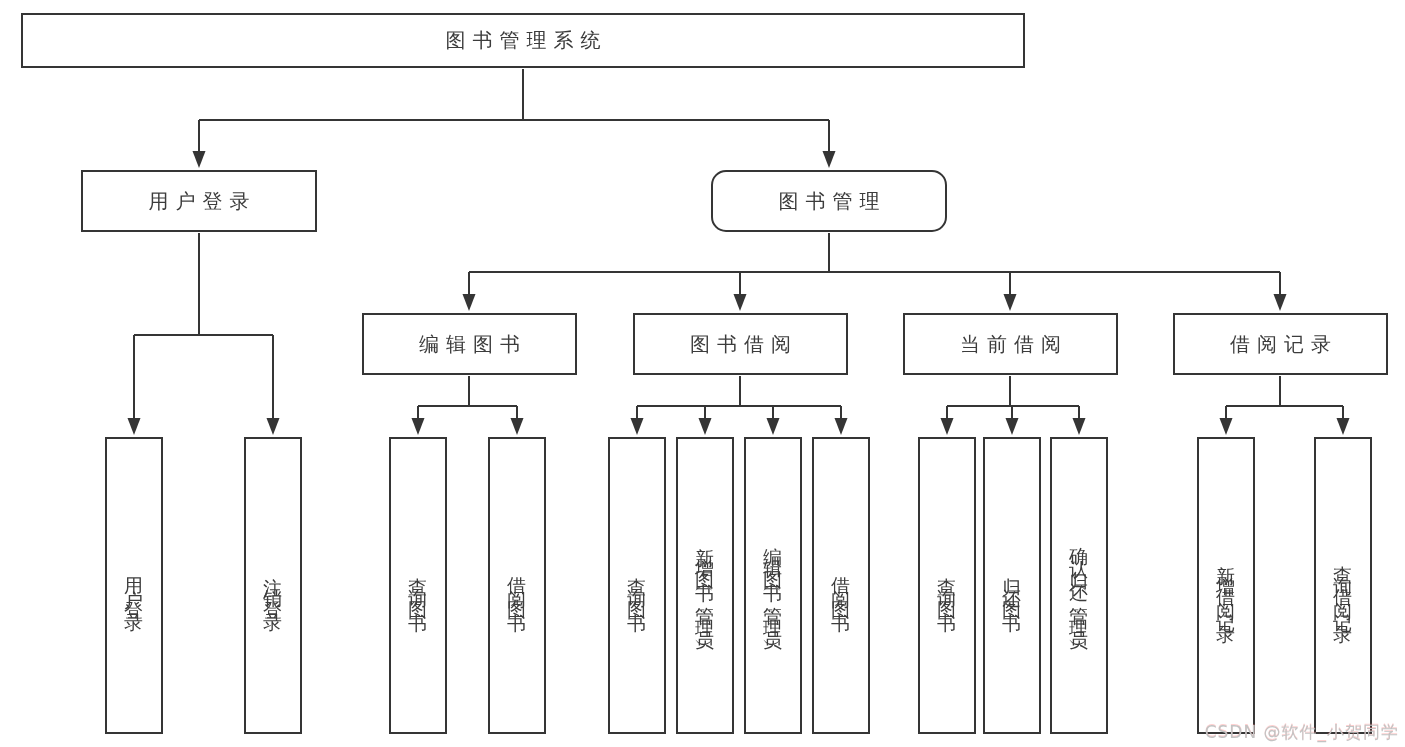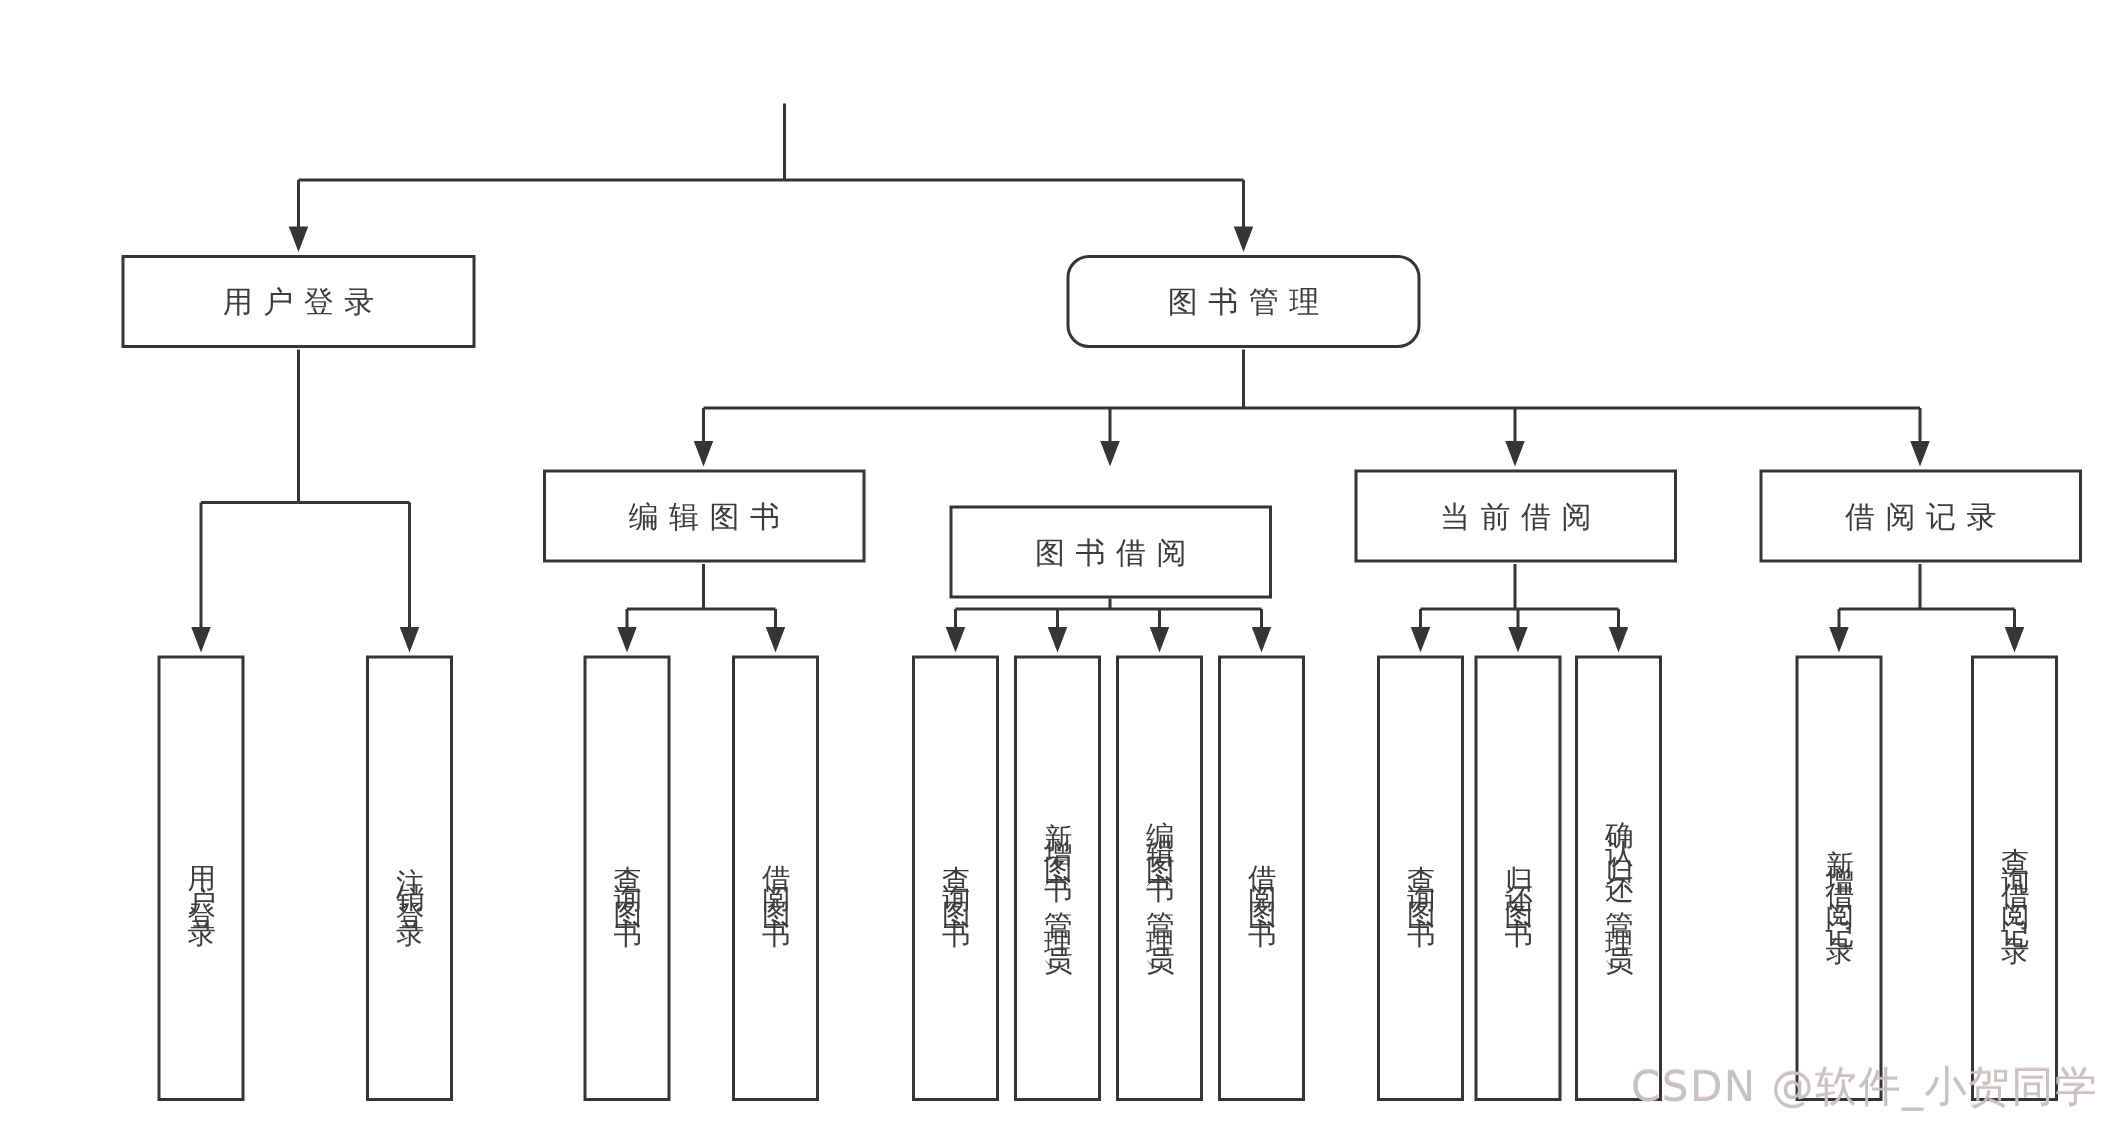--- a/index.html
+++ b/index.html
@@ -46,21 +46,21 @@
     letter-spacing: 12px;
     line-height: 1;
   }
   
   #root            { left: 21px;   top: 13px;  width: 1004px; height: 55px; }
   
   #n-user-login    { left: 81px;   top: 170px; width: 236px;  height: 62px; }
   #n-book-mgmt     { left: 711px;  top: 170px; width: 236px;  height: 62px; border-radius: 15px; }
   
   #n-new-book      { left: 362px;  top: 313px; width: 215px;  height: 62px; }
-  #n-book-borrow   { left: 633px;  top: 313px; width: 215px;  height: 62px; margin-top: 24px; }
+  #n-book-borrow   { left: 633px;  top: 313px; width: 215px;  height: 62px; }
   #n-cur-borrow    { left: 903px;  top: 313px; width: 215px;  height: 62px; }
   #n-borrow-rec    { left: 1173px; top: 313px; width: 215px;  height: 62px; }
   
   .leaf { top: 437px; width: 58px; height: 297px; }
   #l1  { left: 105px; }
   #l2  { left: 244px; }
   #l3  { left: 389px; }
   #l4  { left: 488px; }
   #l5  { left: 608px; }
   #l6  { left: 676px; }
@@ -68,21 +68,21 @@
   #l8  { left: 812px; }
   #l9  { left: 918px; }
   #l10 { left: 983px; }
   #l11 { left: 1050px; }
   #l12 { left: 1197px; }
   #l13 { left: 1314px; }
   .watermark {
     position: absolute;
     right: 6px;
     bottom: 3px;
-    font-size: 28px;
+    font-size: 17px;
     color: #c3c3c3;
     letter-spacing: 1px;
     white-space: nowrap;
     text-shadow: 0 -1px 0 rgba(255, 120, 120, 0.35);
     z-index: 5;
   }
 </style>
 </head>
 <body>
 
@@ -113,20 +113,23 @@
       <polygon points="773,435 766.5,418 779.5,418"></polygon>
       <polygon points="841,435 834.5,418 847.5,418"></polygon>
       <polygon points="947,435 940.5,418 953.5,418"></polygon>
       <polygon points="1012,435 1005.5,418 1018.5,418"></polygon>
       <polygon points="1079,435 1072.5,418 1085.5,418"></polygon>
       <polygon points="1226,435 1219.5,418 1232.5,418"></polygon>
       <polygon points="1343,435 1336.5,418 1349.5,418"></polygon>
     </g>
   </svg>
 
+  <div class="node h-node" id="root">
+    <span>图书管理系统</span>
+  </div>
 
   <div class="node h-node" id="n-user-login">
     <span>用户登录</span>
   </div>
   <div class="node h-node" id="n-book-mgmt">
     <span>图书管理</span>
   </div>
 
   <div class="node h-node" id="n-new-book">
     <span>编辑图书</span>

